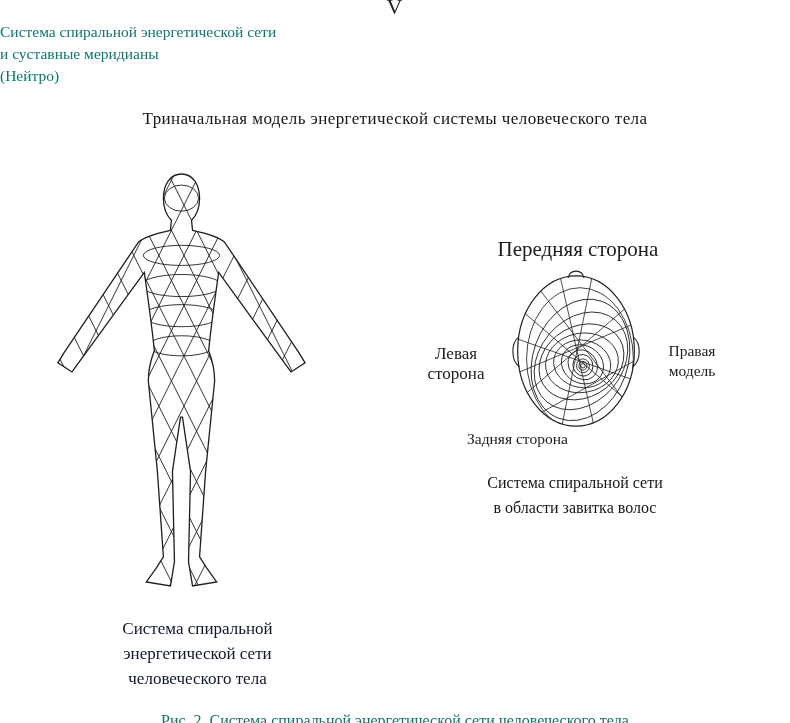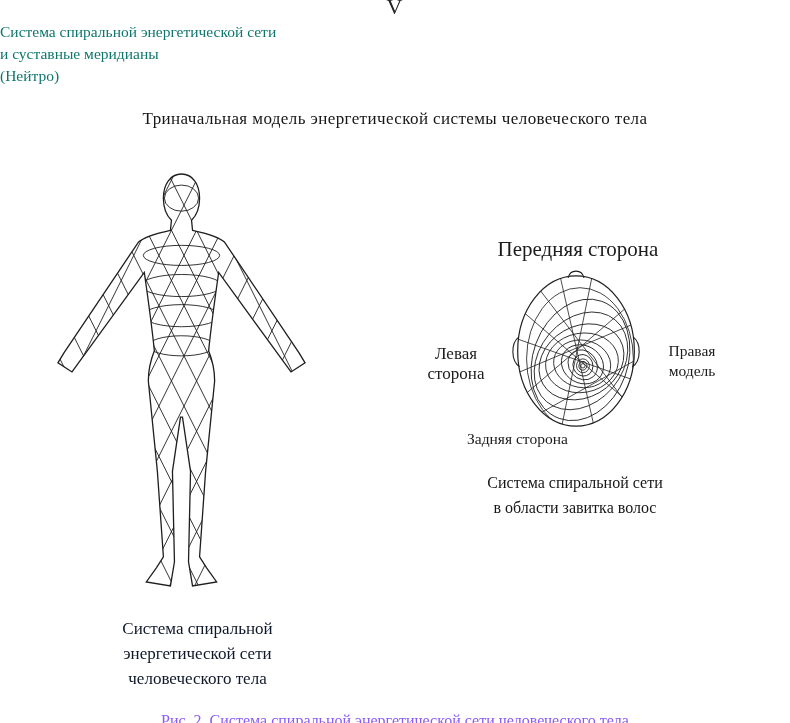--- a/index.html
+++ b/index.html
@@ -91,21 +91,21 @@
     color: #161616;
   }
 
   .footer-clipped {
     left: 0; right: 0; top: 711px;
     height: 12px;
     overflow: hidden;
     text-align: center;
     font-size: 16px;
     line-height: 20px;
-    color: #8b5cf6;
+    color: #0f766e;
   }
 
   svg { display: block; }
   .ink { stroke: #1f1f1f; fill: none; }
 </style>
 </head>
 <body>
 
 <div class="page">
 

